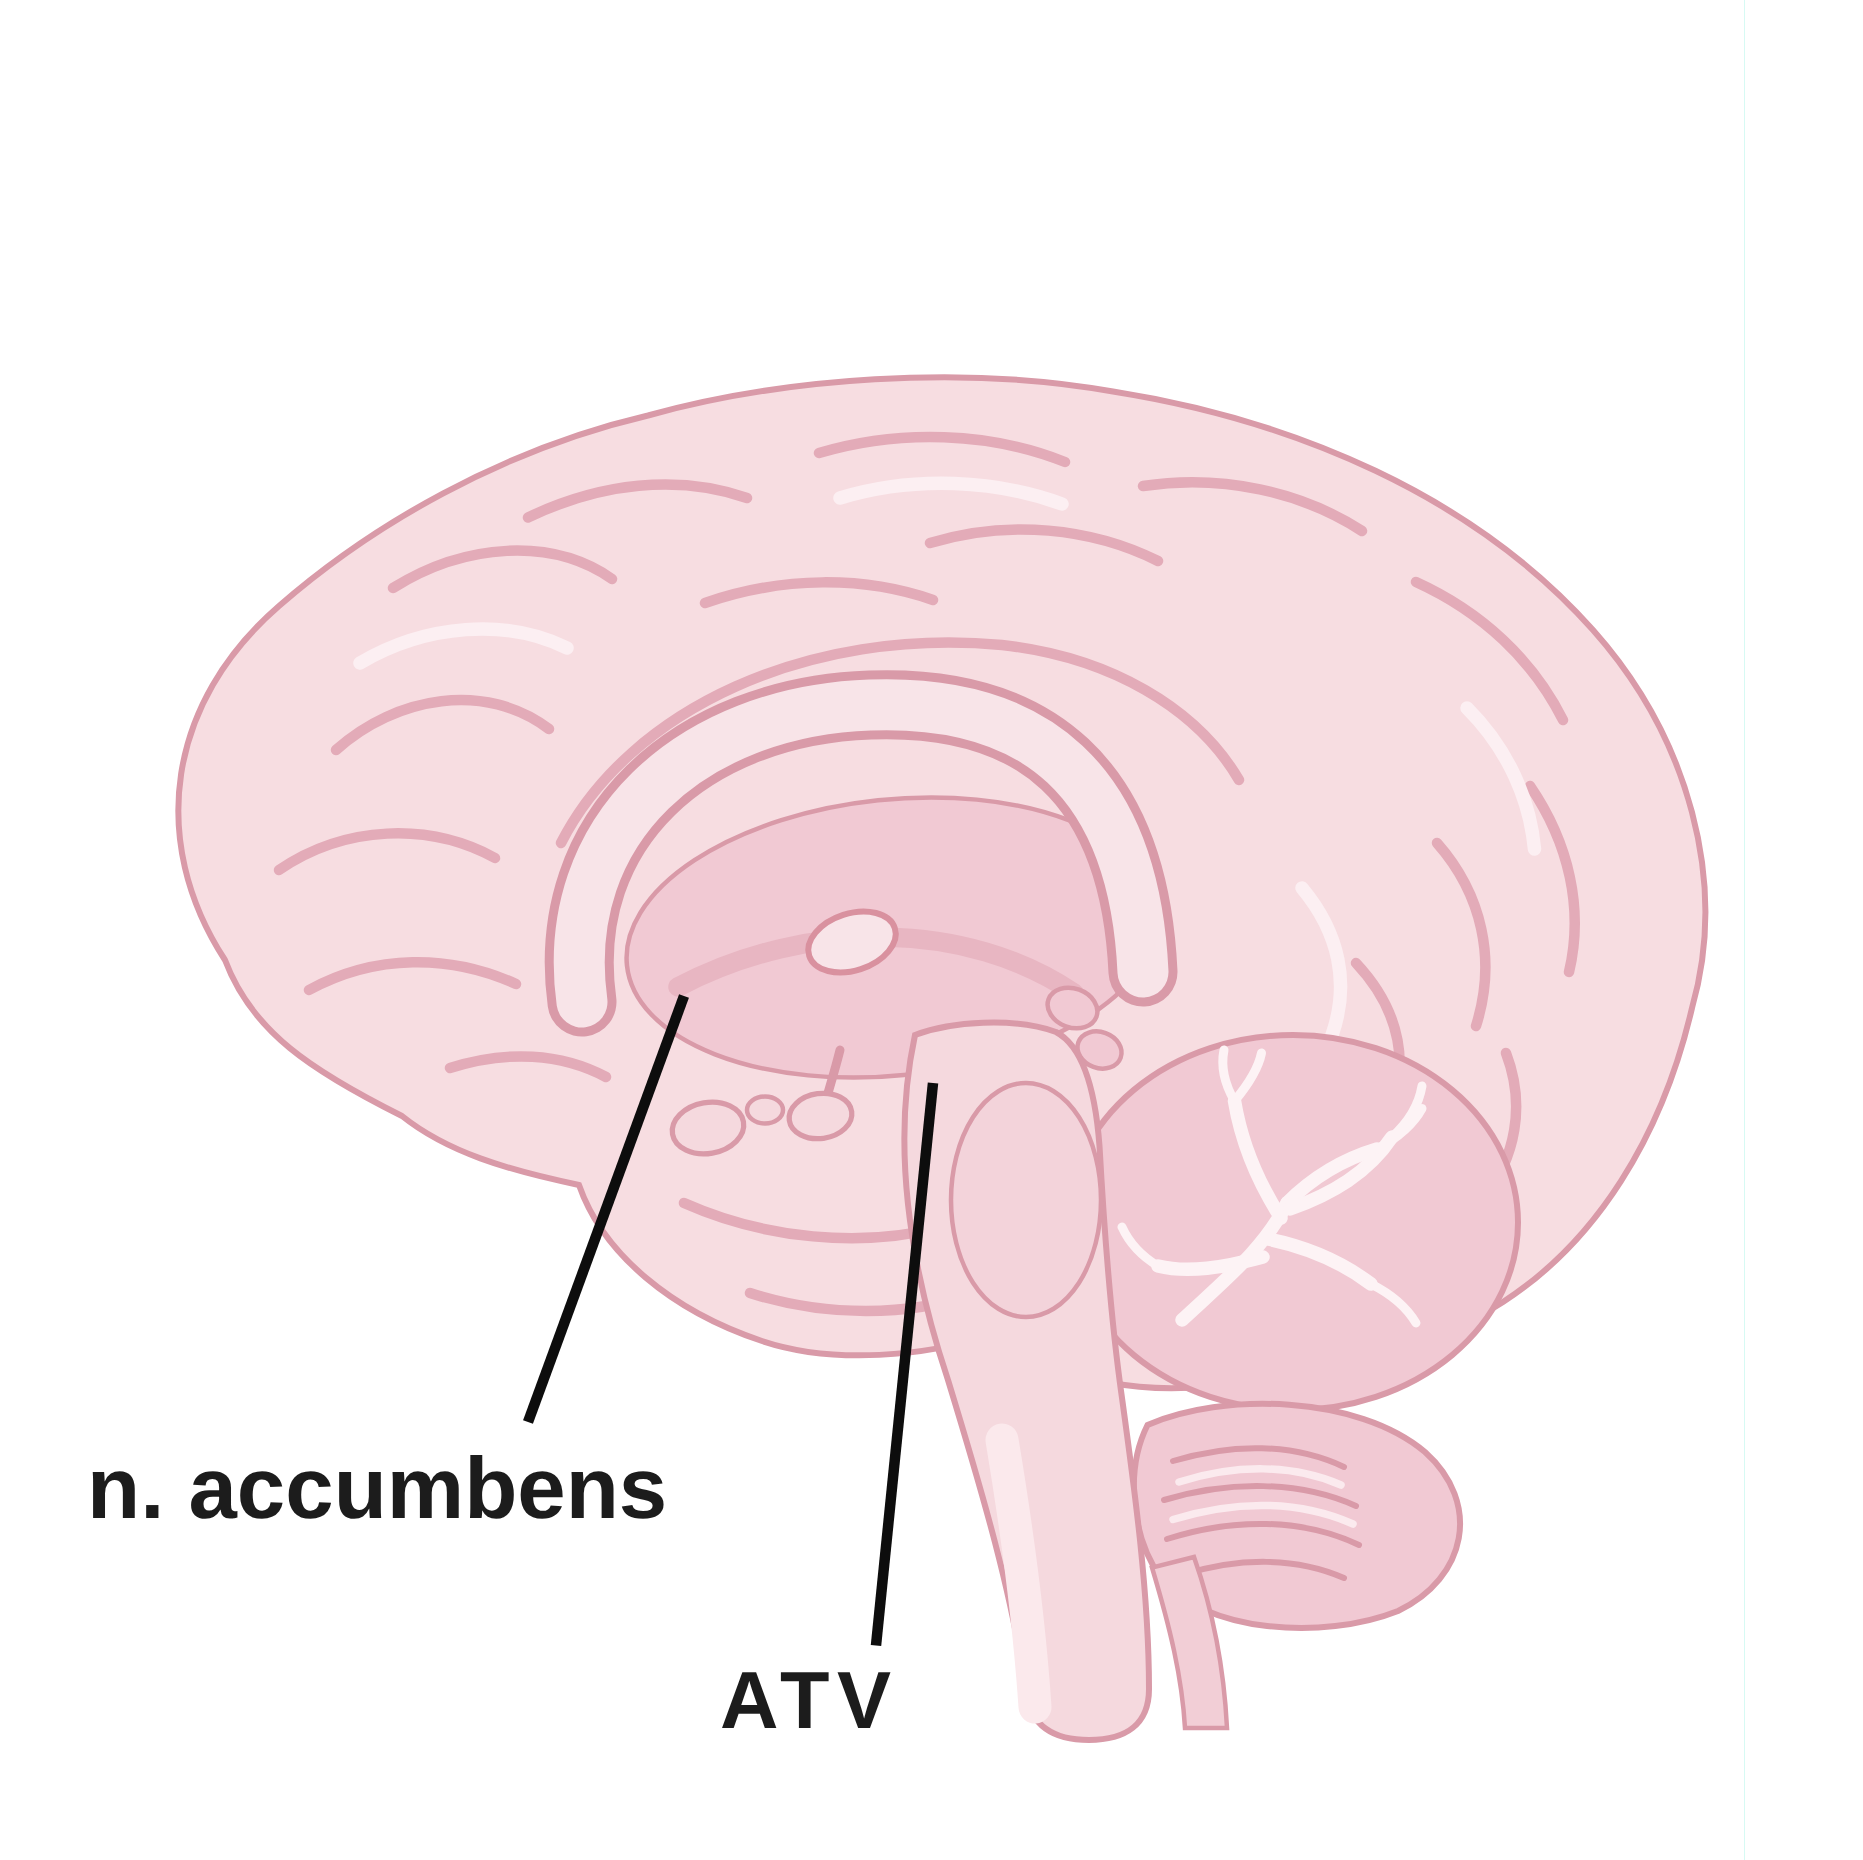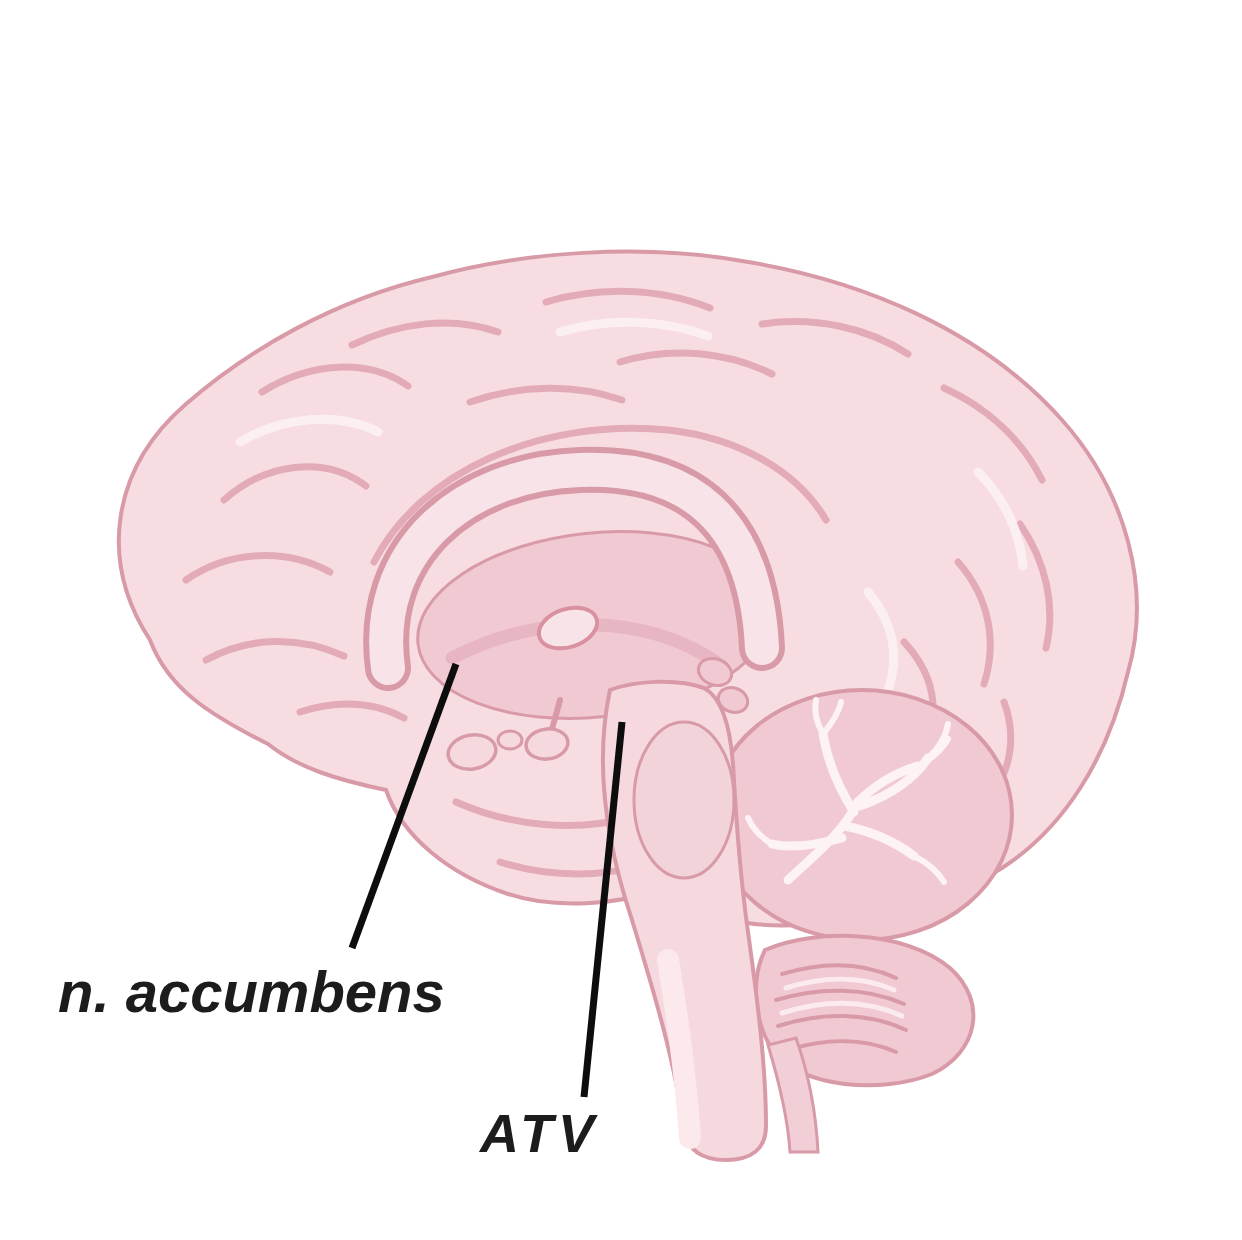--- a/index.html
+++ b/index.html
@@ -7,21 +7,20 @@
     padding: 0;
     background: #ffffff;
   }
   .canvas {
     position: relative;
     width: 1163px;
     height: 1240px;
     background: #5eead4;
     overflow: hidden;
     font-family: "Liberation Sans", "DejaVu Sans", sans-serif;
-    font-style: italic;
   }
   svg { display: block; }
   .label-text {
     font-family: "Liberation Sans", "DejaVu Sans", sans-serif;
     font-weight: 700;
     fill: #1c1c1c;
   }
   .label-main { font-size: 58px; }
   .label-atv  { font-size: 54px; letter-spacing: 5px; }
 </style>

